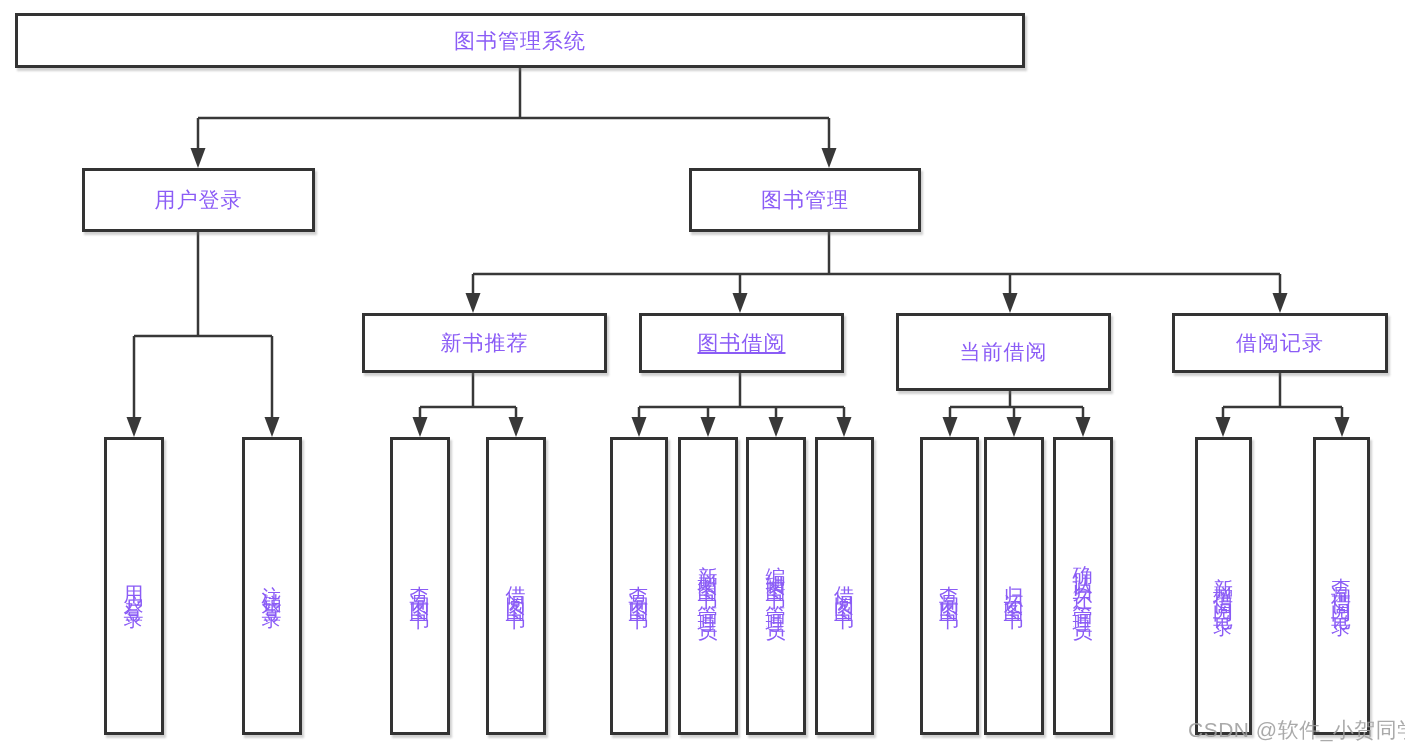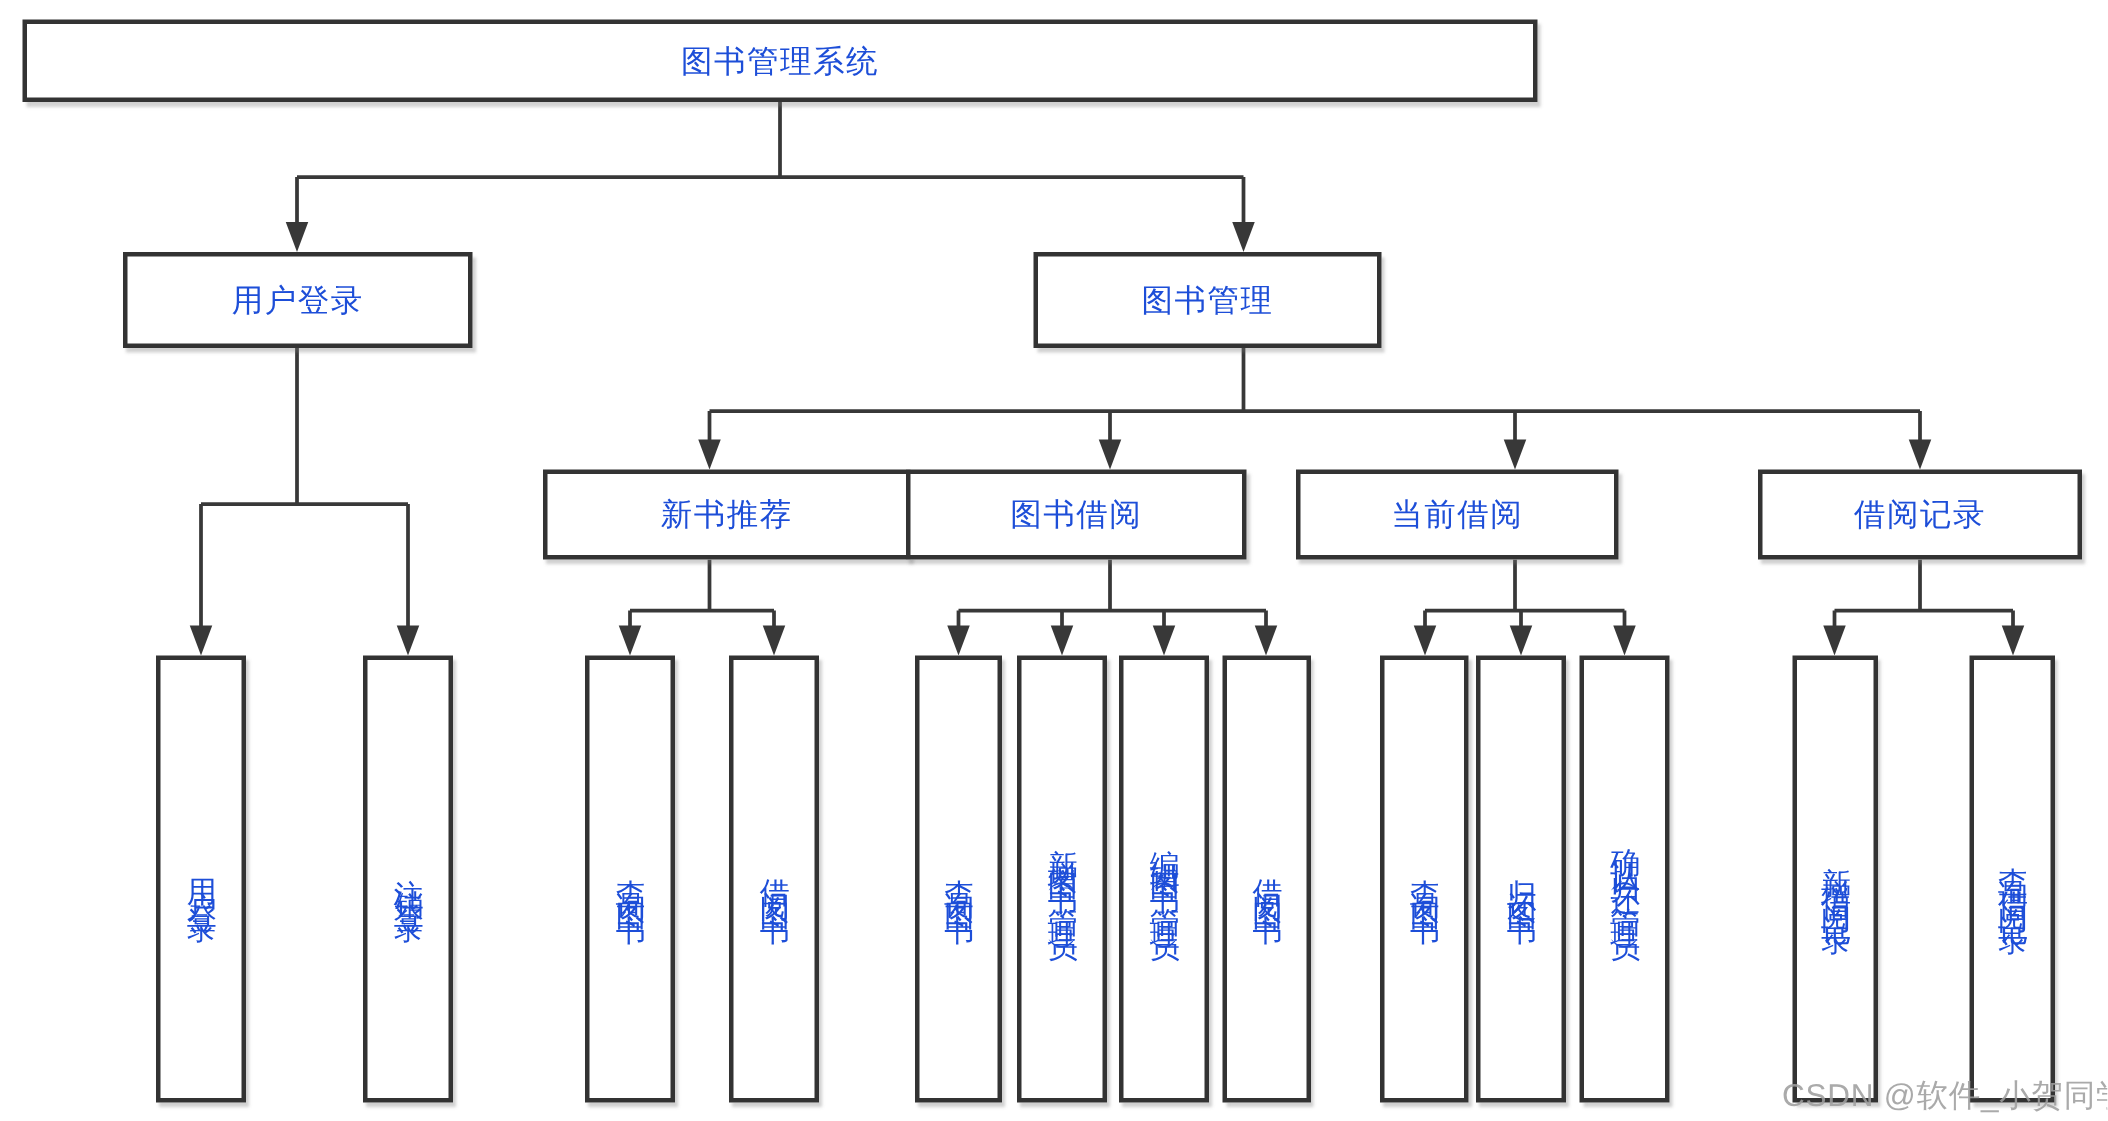--- a/index.html
+++ b/index.html
@@ -15,21 +15,21 @@
     position: absolute;
     left: 0; top: 0;
     width: 1405px; height: 747px;
     z-index: 1;
   }
   .box {
     position: absolute;
     box-sizing: border-box;
     border: 3px solid #333333;
     background: #ffffff;
-    color: #1d4ed8;
+    color: #8b5cf6;
     display: flex;
     align-items: center;
     justify-content: center;
     z-index: 2;
     box-shadow: 2px 3px 2px rgba(120,120,120,0.35);
   }
   .box.h {
     font-size: 21px;
     letter-spacing: 1px;
     white-space: nowrap;
@@ -127,22 +127,22 @@
         <polygon points="1334.5,417 1349.5,417 1342,437"></polygon>
     </g>
   </svg>
 
   <div class="box h" style="left:15px; top:13px; width:1010px; height:55px;">图书管理系统</div>
 
   <div class="box h" style="left:82px; top:168px; width:233px; height:64px;">用户登录</div>
   <div class="box h" style="left:689px; top:168px; width:232px; height:64px;">图书管理</div>
 
   <div class="box h" style="left:362px; top:313px; width:245px; height:60px;">新书推荐</div>
-  <div class="box h" style="left:604px; top:313px; width:227px; height:60px;">图书借阅</div>
-  <div class="box h" style="left:864px; top:313px; width:215px; height:60px;">当前借阅</div>
+  <div class="box h" style="left:639px; top:313px; width:205px; height:60px;text-decoration:underline;">图书借阅</div>
+  <div class="box h" style="left:896px; top:313px; width:215px; height:78px;">当前借阅</div>
   <div class="box h" style="left:1172px; top:313px; width:216px; height:60px;">借阅记录</div>
 
   <div class="box v" style="left:104px; top:437px; width:60px; height:298px;">用户登录</div>
   <div class="box v" style="left:242px; top:437px; width:60px; height:298px;">注销登录</div>
 
   <div class="box v" style="left:390px; top:437px; width:60px; height:298px;">查询图书</div>
   <div class="box v" style="left:486px; top:437px; width:60px; height:298px;">借阅图书</div>
 
   <div class="box v" style="left:610px; top:437px; width:58px; height:298px;">查询图书</div>
   <div class="box v" style="left:678px; top:437px; width:60px; height:298px;">新增图书（管理员）</div>

